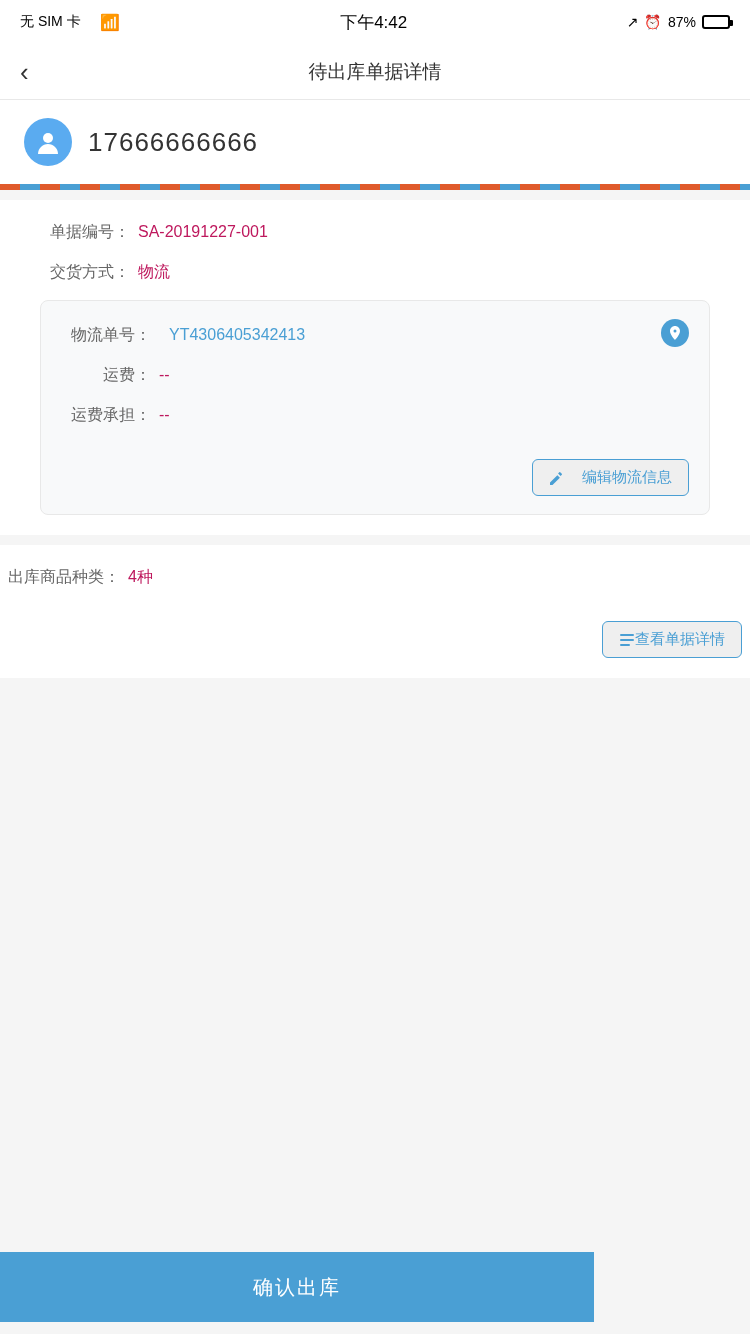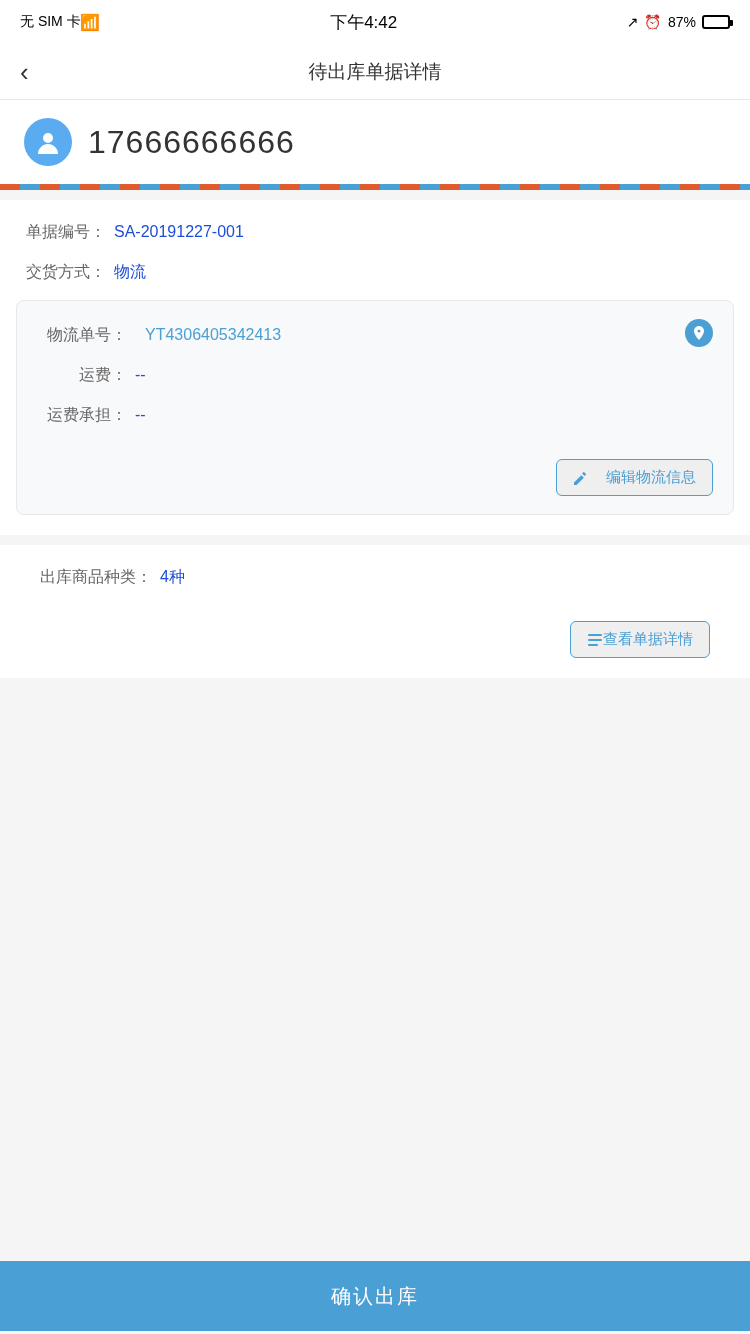--- a/index.html
+++ b/index.html
@@ -17,21 +17,21 @@
     .status-bar {
       background: #fff;
       height: 44px;
       display: flex;
       align-items: center;
       justify-content: space-between;
       padding: 0 20px;
       font-size: 15px;
       font-weight: 500;
     }
-    .status-left { font-size: 14px; color: #000; display: flex; align-items: center; gap: 0; }
+    .status-left { font-size: 14px; color: #000; display: flex; align-items: center; gap: 20px; }
     .status-center { font-size: 17px; font-weight: 500; color: #000; }
     .status-right { display: flex; align-items: center; gap: 6px; font-size: 14px; color: #000; }
     .wifi-icon { font-size: 16px; }
     .battery-icon {
       width: 28px; height: 14px; border: 2px solid #000; border-radius: 3px; position: relative; display: inline-block;
     }
     .battery-icon::after {
       content: '';
       position: absolute;
       right: -5px; top: 3px;
@@ -90,50 +90,50 @@
     }
     .avatar {
       width: 48px; height: 48px;
       background: #5aabf0;
       border-radius: 50%;
       display: flex; align-items: center; justify-content: center;
       flex-shrink: 0;
     }
     .avatar svg { width: 28px; height: 28px; }
     .customer-phone {
-      font-size: 32px;
+      font-size: 26px;
       font-weight: 500;
       color: #333;
       letter-spacing: 1px;
     }
 
     
     .section {
       background: #fff;
       margin-top: 10px;
-      padding: 20px 16px;
+      padding: 20px 40px;
     }
 
     .info-row {
       display: flex;
       align-items: flex-start;
       margin-bottom: 16px;
       font-size: 16px;
     }
     .info-row:last-child { margin-bottom: 0; }
     .info-label {
       color: #666;
       min-width: 90px;
       text-align: right;
       margin-right: 8px;
       flex-shrink: 0;
       line-height: 1.5;
     }
     .info-value {
-      color: #1d4ed8;
+      color: #be185d;
       flex: 1;
       line-height: 1.5;
     }
     .info-value.blue { color: #4a9fd4; }
 
     .logistics-section {
       background: #f8f9fa;
       border: 1px solid #e8e8e8;
       border-radius: 8px;
       padding: 18px 20px;
@@ -166,21 +166,21 @@
       color: #4a9fd4;
       font-size: 15px;
       cursor: pointer;
       width: fit-content;
       float: right;
     }
 
     .goods-section {
       background: #fff;
       margin-top: 10px;
-      padding: 20px 40px;
+      padding: 20px 8px;
     }
 
     .view-detail-btn {
       display: flex;
       align-items: center;
       margin-left: auto;
       margin-top: 16px;
       border: 1px solid #4a9fd4;
       border-radius: 6px;
       padding: 8px 16px;
@@ -192,22 +192,22 @@
     }
 
     
     .bottom-space {
       height: 200px;
       background: #f5f5f5;
     }
 
     .confirm-btn-wrap {
       position: fixed;
-      bottom: 3px;
-      width: 750px;
+      bottom: 12px;
+      width: 594px;
       background: #4a9fd4;
       height: 70px;
       display: flex;
       align-items: center;
       justify-content: center;
       cursor: pointer;
     }
     .confirm-btn-text {
       color: #fff;
       font-size: 20px;

